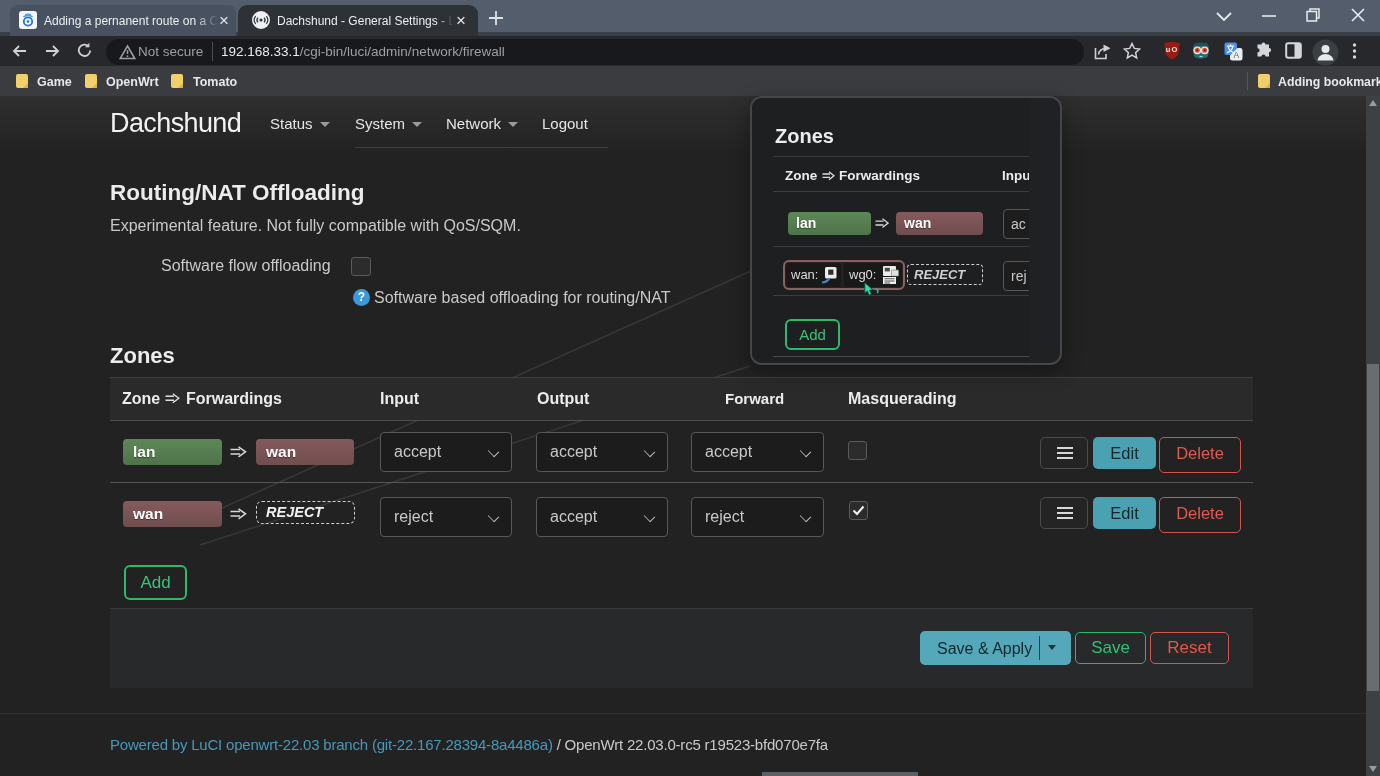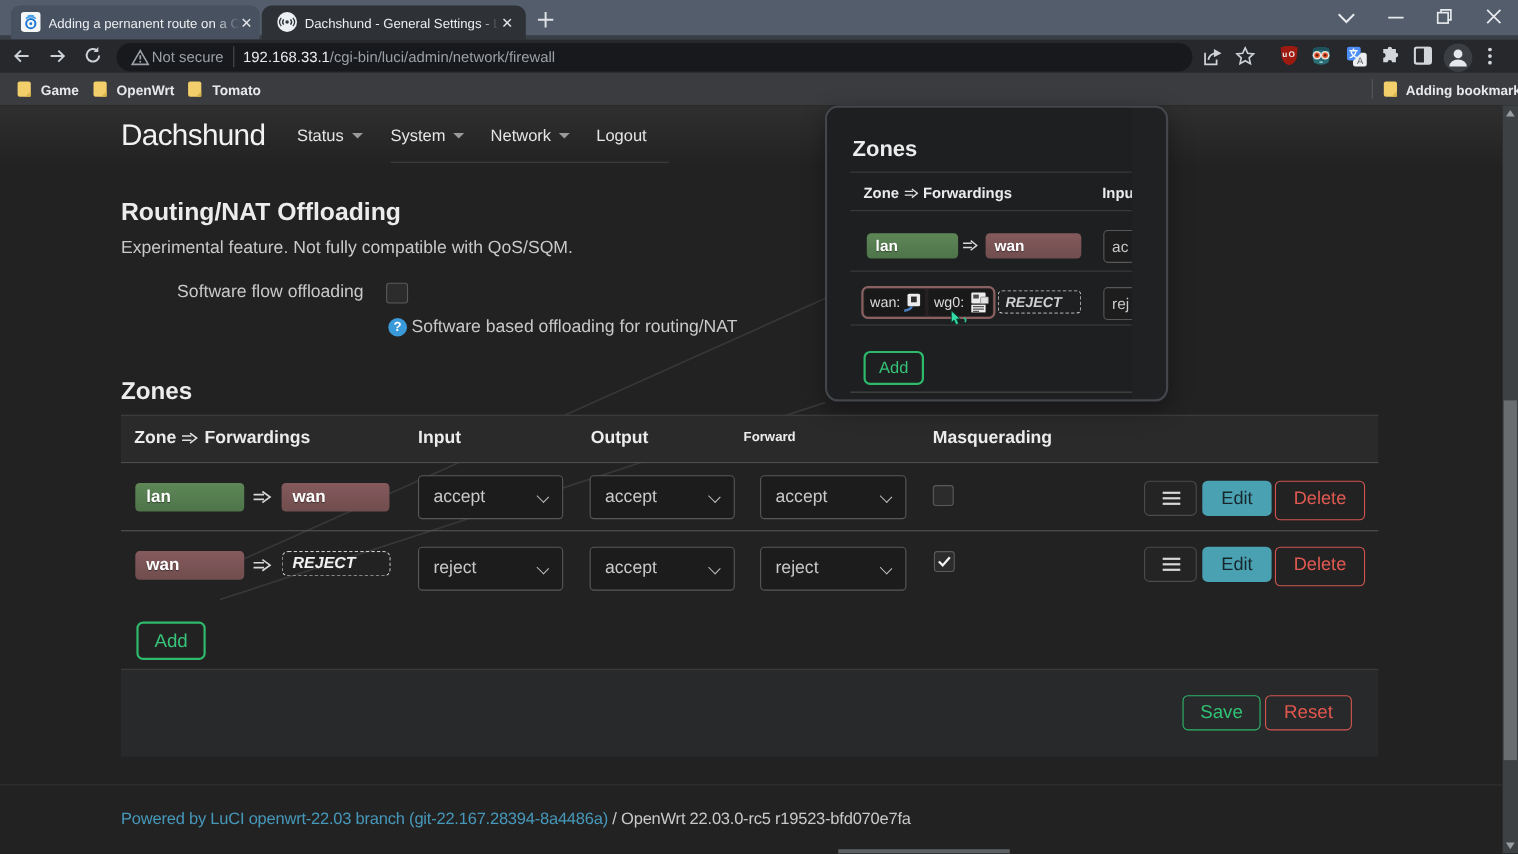--- a/index.html
+++ b/index.html
@@ -218,21 +218,21 @@
 
     <div class="abs" style="left:110px;top:281px;width:1143px;height:44px;background:#2a2a2a;border-top:1px solid #404040;border-bottom:1px solid #4e4e4e;"></div>
     <div class="h2" style="left:122px;top:294px;font-size:16px;">Zone</div>
     <svg class="abs" style="left:165px;top:297px" width="15" height="11" viewBox="0 0 15 11">
       <path d="M0.5 3.3 H9 M0.5 7.2 H9" stroke="#e0e0e0" stroke-width="1.4"></path>
       <path d="M7.8 0.8 L13.8 5.2 L7.8 9.8" fill="none" stroke="#e0e0e0" stroke-width="1.4"></path>
     </svg>
     <div class="h2" style="left:186px;top:294px;font-size:16px;">Forwardings</div>
     <div class="h2" style="left:380px;top:294px;font-size:16px;">Input</div>
     <div class="h2" style="left:537px;top:294px;font-size:16px;">Output</div>
-    <div class="h2" style="left:676px;top:294px;font-size:12px;">Forward</div>
+    <div class="h2" style="left:725px;top:294px;font-size:15px;">Forward</div>
     <div class="h2" style="left:848px;top:294px;font-size:16px;">Masquerading</div>
 
     <div class="badge bgreen" style="left:123px;top:343px;width:99px;">lan</div>
     <svg class="abs" style="left:230px;top:350px" width="17" height="12" viewBox="0 0 17 12">
       <path d="M0.5 3.6 H10 M0.5 8 H10" stroke="#d7d7d7" stroke-width="1.5"></path>
       <path d="M8.5 0.8 L15.5 5.8 L8.5 10.9" fill="none" stroke="#d7d7d7" stroke-width="1.5"></path>
     </svg>
     <div class="badge bred" style="left:256px;top:343px;width:98px;">wan</div>
     <div class="fsel" style="left:380px;top:336px;">accept<span class="chev"></span></div>
     <div class="fsel" style="left:536px;top:336px;">accept<span class="chev"></span></div>
@@ -270,20 +270,25 @@
           <div></div>
           <div></div>
         </div>
       </div>
     <div class="btn bedit" style="left:1093px;top:401px;">Edit</div>
     <div class="btn bdel" style="left:1159px;top:401px;">Delete</div>
 
     <div class="greenbtn" style="left:124px;top:469px;width:63px;height:35px;font-size:17px;line-height:31px;">Add</div>
 
     <div class="abs" style="left:110px;top:512px;width:1143px;height:80px;background:#28292b;border-top:1px solid #3c3c3c;"></div>
+    <div class="abs" style="left:920px;top:535px;width:151px;height:34px;background:#55a7ba;border-radius:5px;">
+      <div class="abs" style="left:17px;top:9px;font-size:16px;color:#13282e;">Save &amp; Apply</div>
+      <div class="abs" style="left:119px;top:5px;width:1px;height:24px;background:#274249;"></div>
+      <div class="abs" style="left:128px;top:14px;width:0;height:0;border-left:4.5px solid transparent;border-right:4.5px solid transparent;border-top:5px solid #1c3238;"></div>
+    </div>
     <div class="abs" style="left:1075px;top:536px;width:71px;height:32px;border:1px solid #2db76a;border-radius:5px;color:#31c175;font-size:17px;text-align:center;line-height:30px;">Save</div>
     <div class="abs" style="left:1150px;top:536px;width:79px;height:32px;border:1px solid #d25750;border-radius:5px;color:#e2574e;font-size:17px;text-align:center;line-height:30px;">Reset</div>
 
     <div class="abs" style="left:0;top:617px;width:1366px;height:1px;background:rgba(255,255,255,0.07);"></div>
     <div class="txt" style="left:110px;top:640px;font-size:15px;letter-spacing:-0.2px;"><span style="color:#4698ba;">Powered by LuCI openwrt-22.03 branch (git-22.167.28394-8a4486a)</span> / OpenWrt 22.03.0-rc5 r19523-bfd070e7fa</div>
   </div>
 
   <div id="inset" class="abs" style="left:750px;top:96px;width:312px;height:269px;background:#1f2123;
        border:2px solid #43474c;border-radius:12px;overflow:hidden;box-shadow:0 6px 20px rgba(0,0,0,0.35);">
     <div class="abs" style="left:0;top:0;width:277px;height:265px;background:#1d1f21;overflow:hidden;">

